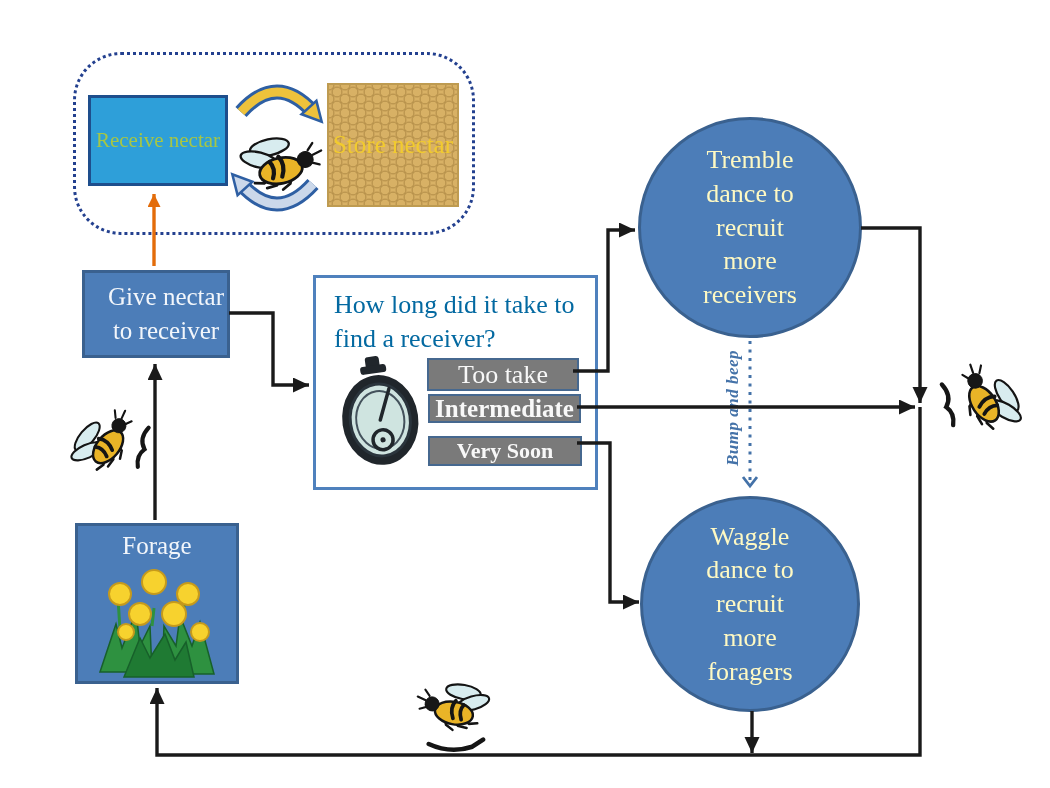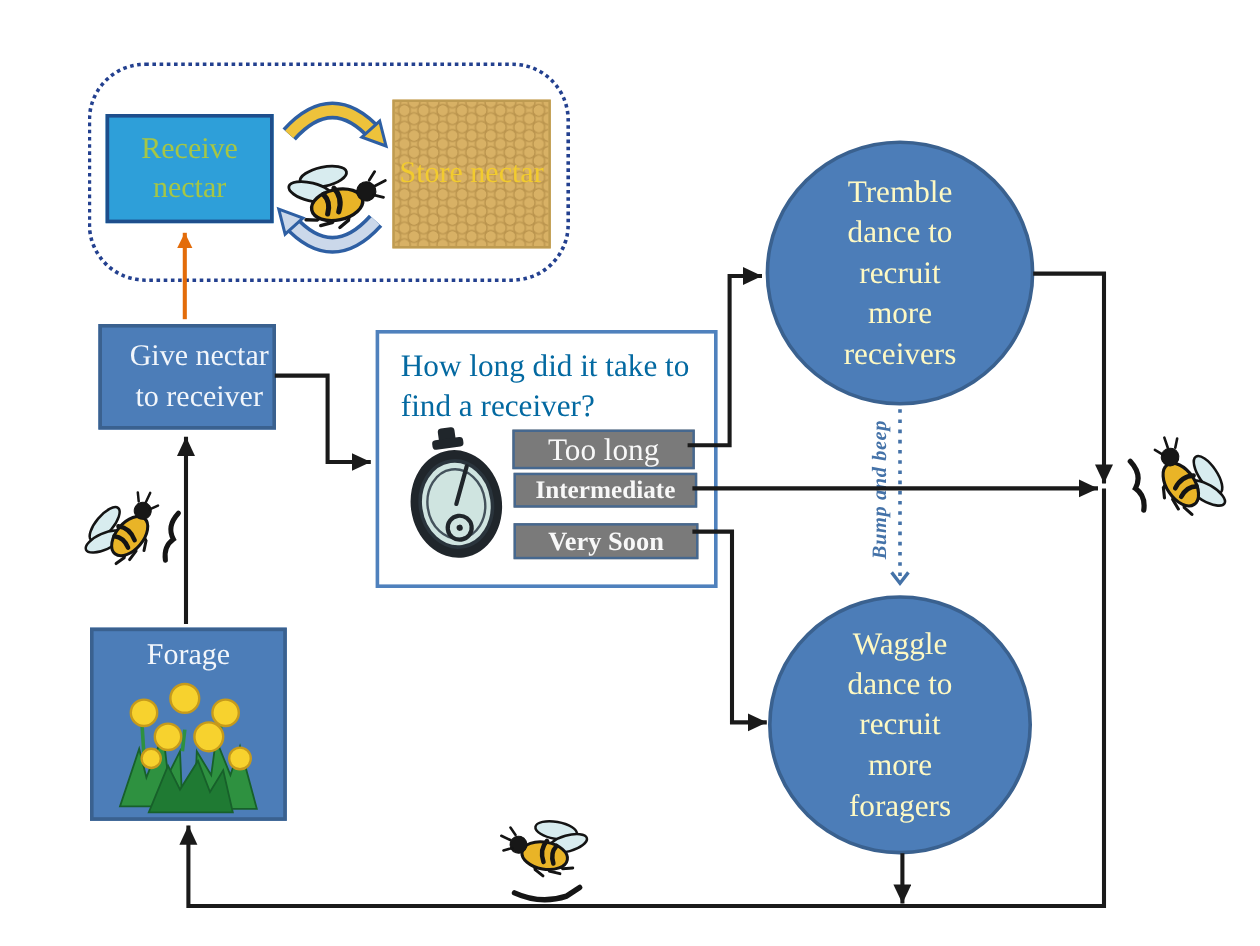--- a/index.html
+++ b/index.html
@@ -3,37 +3,37 @@
 <meta charset="utf-8">
 <style>
   html,body{margin:0;padding:0;background:#ffffff;}
   .canvas{position:relative;width:1050px;height:788px;background:#ffffff;overflow:hidden;
           font-family:"Liberation Serif","DejaVu Serif",serif;}
   .abs{position:absolute;box-sizing:border-box;}
   .node{display:flex;align-items:center;justify-content:center;text-align:center;
         background:#4C7DB8;border:3px solid #3A618F;color:#F2F6FB;}
   .dashed-frame{left:73px;top:52px;width:402px;height:183px;border:3.5px dotted #23408F;border-radius:48px;}
   .receive{left:88px;top:95px;width:140px;height:91px;background:#2E9FD9;border:3px solid #1E4E8C;
-           color:#A6C645;font-size:25px;line-height:1.25;}
+           color:#A6C645;font-size:21px;line-height:1.25;}
   .cycle{left:226px;top:70px;width:102px;height:156px;}
   .store{left:327px;top:83px;width:132px;height:124px;display:flex;align-items:center;justify-content:center;
          text-align:left;color:#F2CB2E;font-size:25px;line-height:1.25;border:2.5px solid #BE9B51;
          background-color:#D8B165;
          background-image:
            radial-gradient(circle, rgba(124,88,28,0) 4px, rgba(124,88,28,.33) 4.6px, rgba(124,88,28,0) 6.2px),
            radial-gradient(circle, rgba(124,88,28,0) 4px, rgba(124,88,28,.33) 4.6px, rgba(124,88,28,0) 6.2px);
          background-size:16px 14px;background-position:0 0,8px 7px;}
   .give{left:82px;top:270px;width:148px;height:88px;font-size:25px;line-height:1.35;padding-left:20px;}
   .question{left:313px;top:275px;width:285px;height:215px;background:#fff;border:3px solid #4F81BD;}
   .qtitle{position:absolute;left:18px;top:10px;width:252px;font-size:26px;line-height:1.3;color:#0369a1;}
   .stopwatch{position:absolute;left:18px;top:74px;width:92px;height:122px;}
   .opt{position:absolute;background:#7A7A7A;border:2.5px solid #46688F;color:rgba(255,255,255,.95);
        display:flex;align-items:center;justify-content:center;cursor:pointer;}
   .opt1{left:427px;top:358px;width:148px;height:29px;font-size:26px;}
-  .opt2{left:428px;top:394px;width:149px;height:25px;font-size:21px;font-weight:bold;}
+  .opt2{left:428px;top:394px;width:149px;height:25px;font-size:25px;font-weight:bold;}
   .opt3{left:428px;top:436px;width:150px;height:26px;font-size:22px;font-weight:bold;}
   .circle{border-radius:50%;font-size:26px;line-height:1.3;color:#fef9c3;}
   .tremble{left:638px;top:117px;width:224px;height:221px;}
   .waggle{left:640px;top:496px;width:220px;height:216px;}
   .w120{display:inline-block;width:122px;}
   .forage{left:75px;top:523px;width:164px;height:161px;flex-direction:column;justify-content:flex-start;
           font-size:25px;}
   .forage-label{margin-top:6px;}
   .flowers{position:absolute;left:4px;top:38px;width:150px;height:118px;}
   .bee{pointer-events:none;}
@@ -113,21 +113,21 @@
           <ellipse cx="46" cy="68" rx="30" ry="36" fill="#CFE4E0" stroke="#2a343c" stroke-width="3"></ellipse>
           <ellipse cx="46" cy="68" rx="24" ry="29" fill="none" stroke="#44525c" stroke-width="2"></ellipse>
           <line x1="46" y1="68" x2="59" y2="38" stroke="#20262b" stroke-width="3.5" stroke-linecap="round"></line>
           <circle cx="46" cy="88" r="10" fill="none" stroke="#20262b" stroke-width="3.5"></circle>
           <circle cx="46" cy="88" r="2.6" fill="#20262b"></circle>
         </g>
       </svg>
     </div>
   </div>
 
-  <div class="opt opt1">Too long</div>
+  <div class="opt opt1">Too take</div>
   <div class="opt opt2">Intermediate</div>
   <div class="opt opt3">Very Soon</div>
 
   <div class="circle tremble abs node">
     <span class="w120">Tremble dance to recruit more receivers</span>
   </div>
   <div class="circle waggle abs node">
     <span class="w120">Waggle dance to recruit more foragers</span>
   </div>
 

